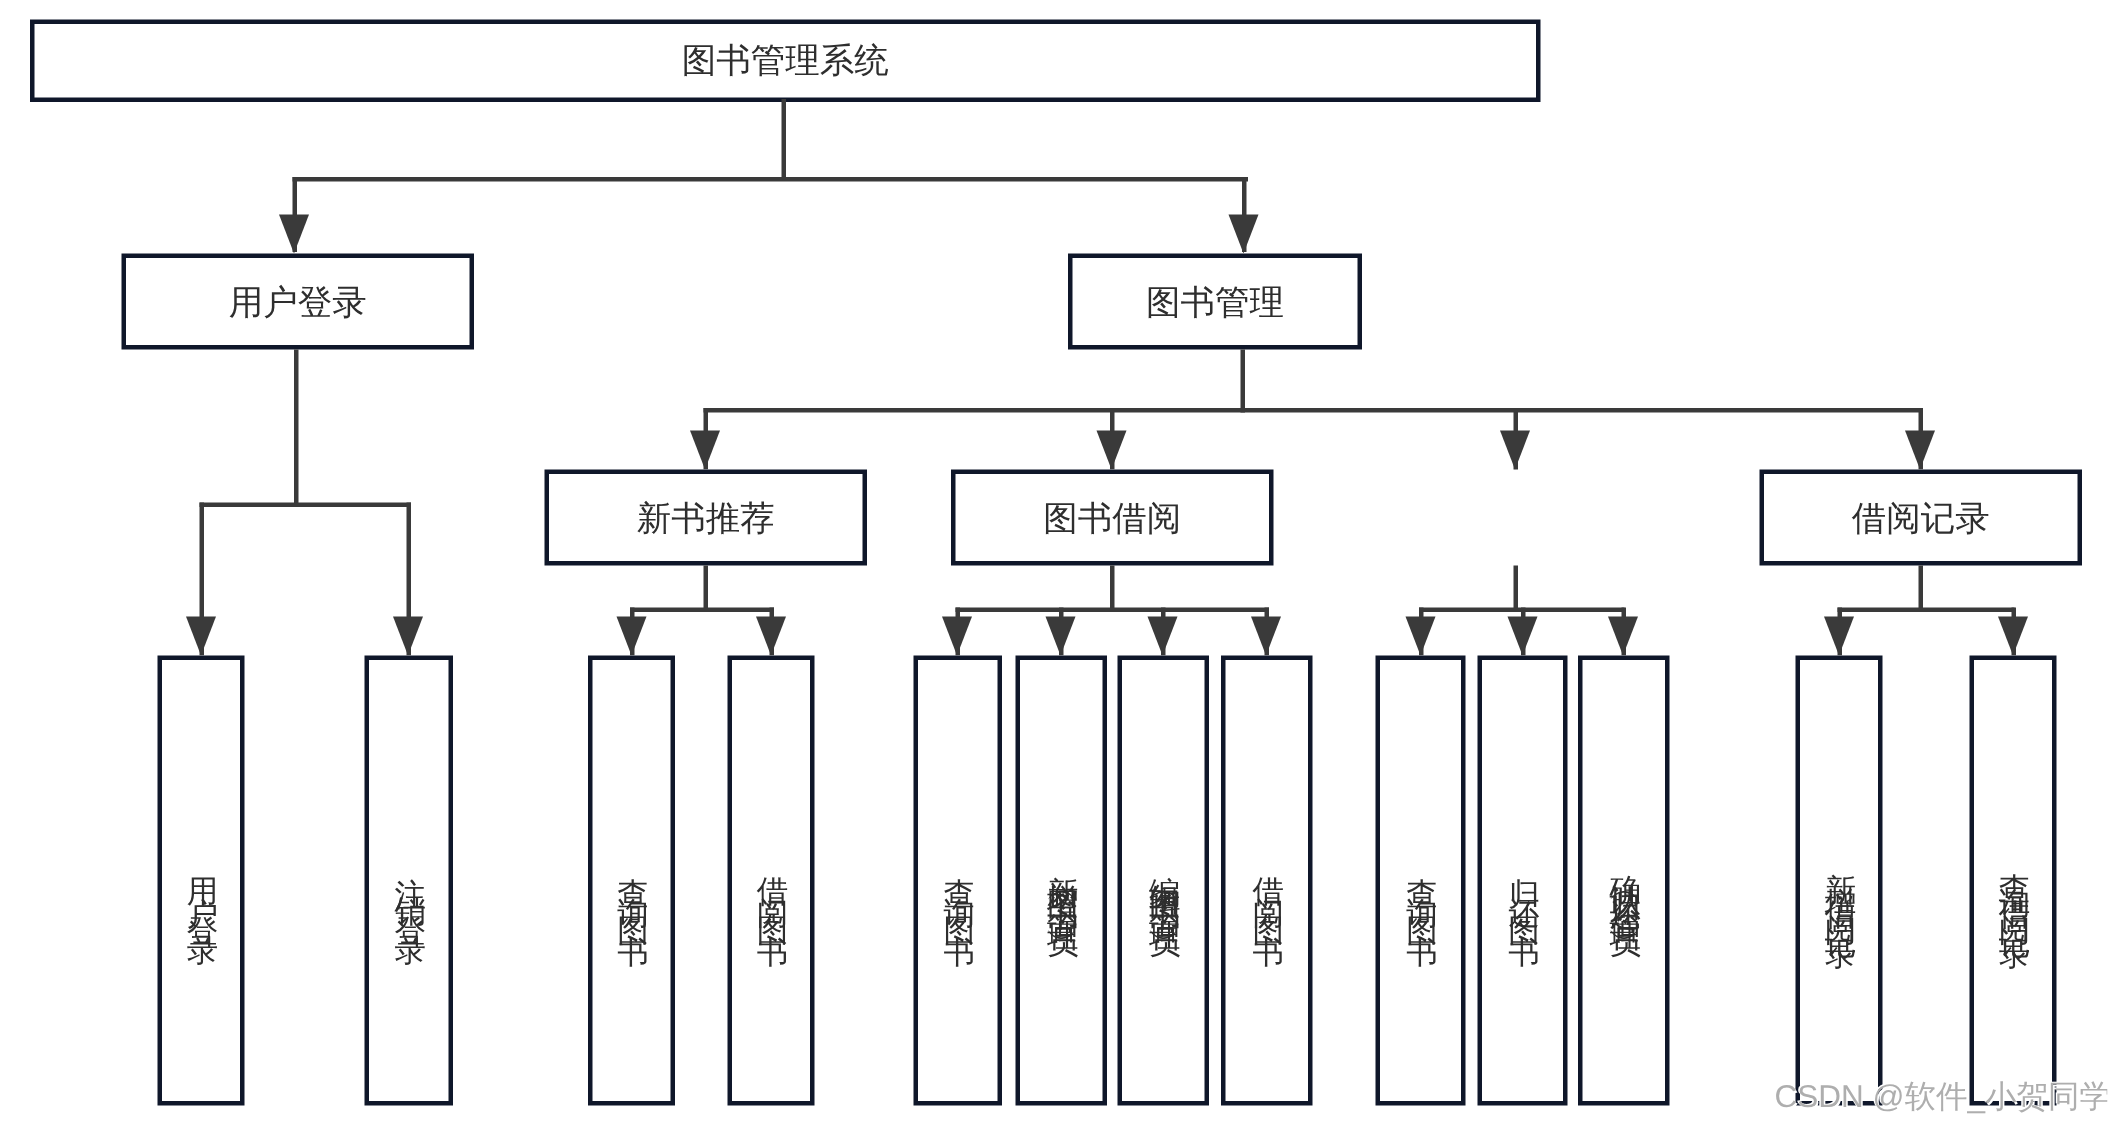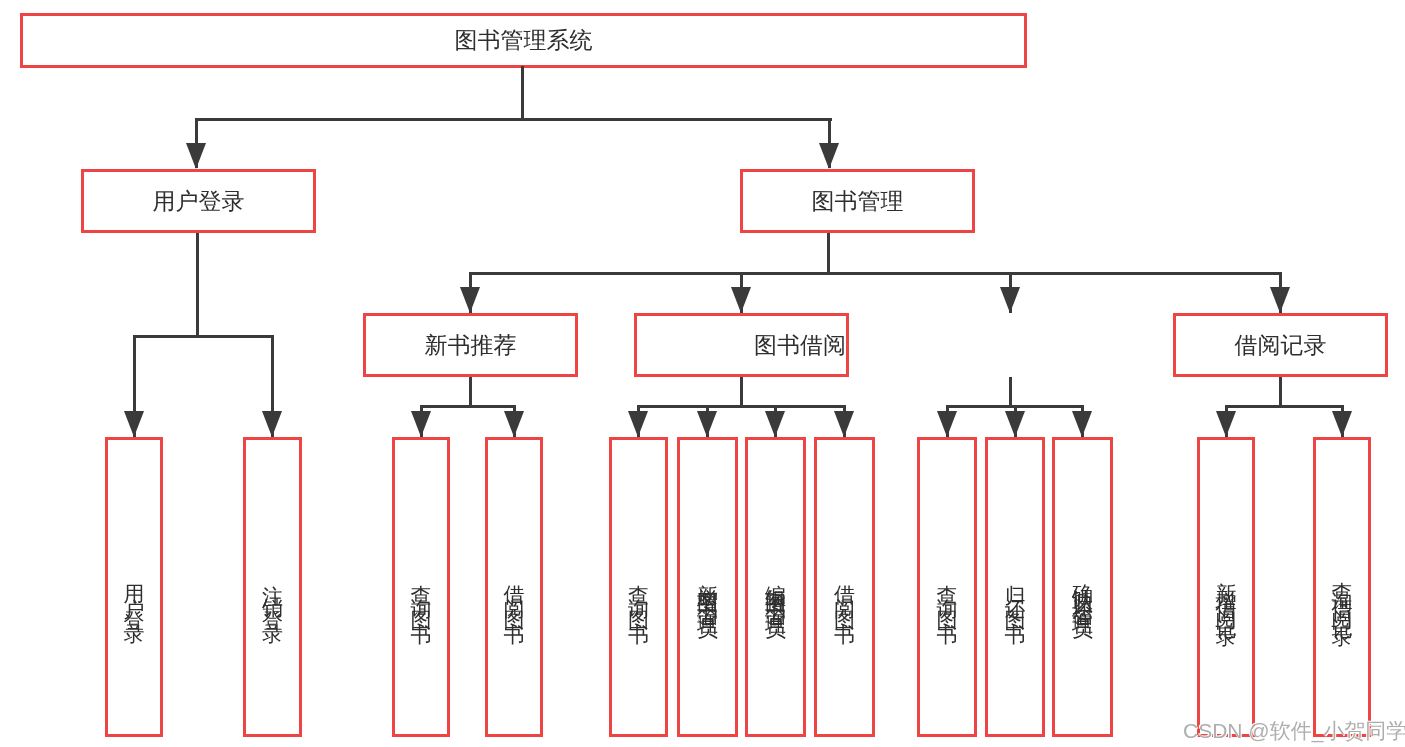--- a/index.html
+++ b/index.html
@@ -7,21 +7,21 @@
     position: relative;
     width: 1405px;
     height: 747px;
     background: #ffffff;
     font-family: "Liberation Sans", sans-serif;
     overflow: hidden;
   }
   .node {
     position: absolute;
     box-sizing: border-box;
-    border: 3px solid #ef4444;
+    border: 3px solid #0f172a;
     background: #ffffff;
     display: flex;
     align-items: center;
     justify-content: center;
     color: #2e2e2e;
   }
   .h-label { font-size: 23px; line-height: 1; white-space: nowrap; }
   .leaf .v-text {
     writing-mode: vertical-rl;
     text-orientation: mixed;
@@ -65,21 +65,21 @@
   <div class="vline" style="left:521px; top:66px; height:53px;"></div>
   <div class="hline" style="left:195px; top:118px; width:637px;"></div>
   <div class="vline" style="left:195px; top:118px; height:50px;"></div>
   <div class="arrow" style="left:186px; top:143px;"></div>
   <div class="vline" style="left:828px; top:118px; height:50px;"></div>
   <div class="arrow" style="left:819px; top:143px;"></div>
 
   <div class="node" style="left:81px; top:169px; width:235px; height:64px;">
     <span class="h-label">用户登录</span>
   </div>
-  <div class="node" style="left:712px; top:169px; width:235px; height:64px;margin-left:28px;">
+  <div class="node" style="left:712px; top:169px; width:196px; height:64px;">
     <span class="h-label">图书管理</span>
   </div>
 
   <div class="vline" style="left:196px; top:233px; height:105px;"></div>
   <div class="hline" style="left:133px; top:335px; width:141px;"></div>
   <div class="vline" style="left:133px; top:335px; height:102px;"></div>
   <div class="arrow" style="left:124px; top:411px;"></div>
   <div class="vline" style="left:271px; top:335px; height:102px;"></div>
   <div class="arrow" style="left:262px; top:411px;"></div>
 
@@ -90,21 +90,21 @@
   <div class="vline" style="left:740px; top:272px; height:41px;"></div>
   <div class="arrow" style="left:731px; top:287px;"></div>
   <div class="vline" style="left:1009px; top:272px; height:41px;"></div>
   <div class="arrow" style="left:1000px; top:287px;"></div>
   <div class="vline" style="left:1279px; top:272px; height:41px;"></div>
   <div class="arrow" style="left:1270px; top:287px;"></div>
 
   <div class="node" style="left:363px; top:313px; width:215px; height:64px;">
     <span class="h-label">新书推荐</span>
   </div>
-  <div class="node" style="left:634px; top:313px; width:215px; height:64px;justify-content:flex-end;">
+  <div class="node" style="left:634px; top:313px; width:215px; height:64px;">
     <span class="h-label">图书借阅</span>
   </div>
   <div class="node" style="left:1173px; top:313px; width:215px; height:64px;">
     <span class="h-label">借阅记录</span>
   </div>
 
   <div class="vline" style="left:469px; top:377px; height:31px;"></div>
   <div class="hline" style="left:420px; top:405px; width:96px;"></div>
   <div class="vline" style="left:420px; top:405px; height:32px;"></div>
   <div class="arrow" style="left:411px; top:411px;"></div>

